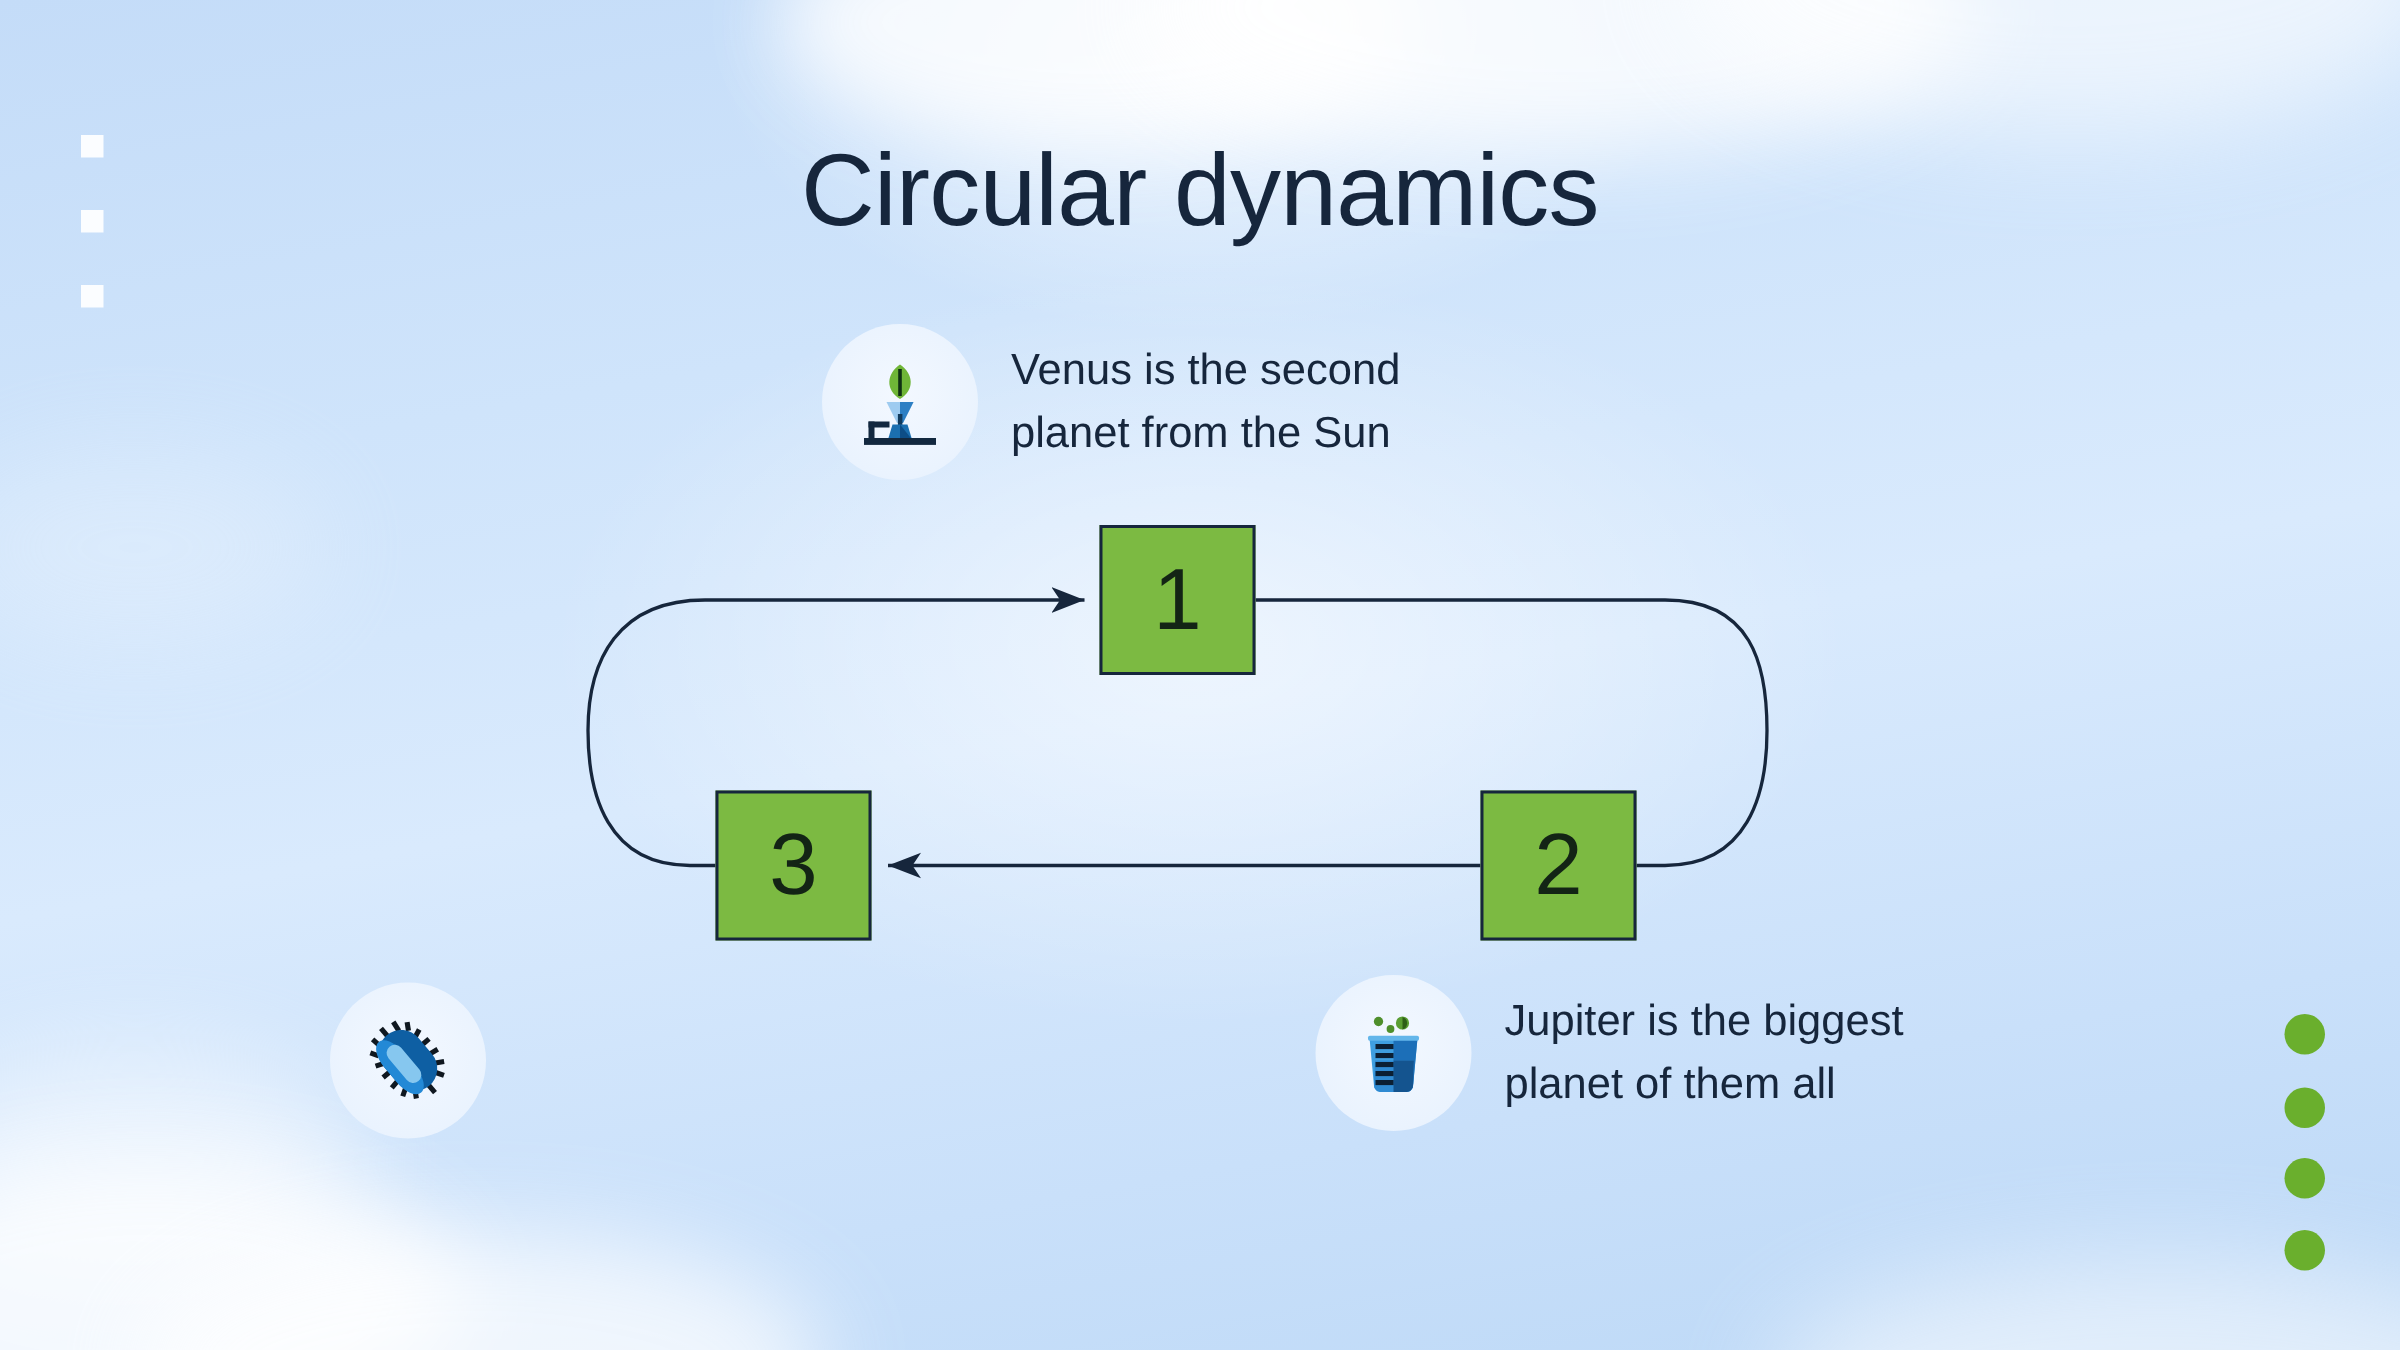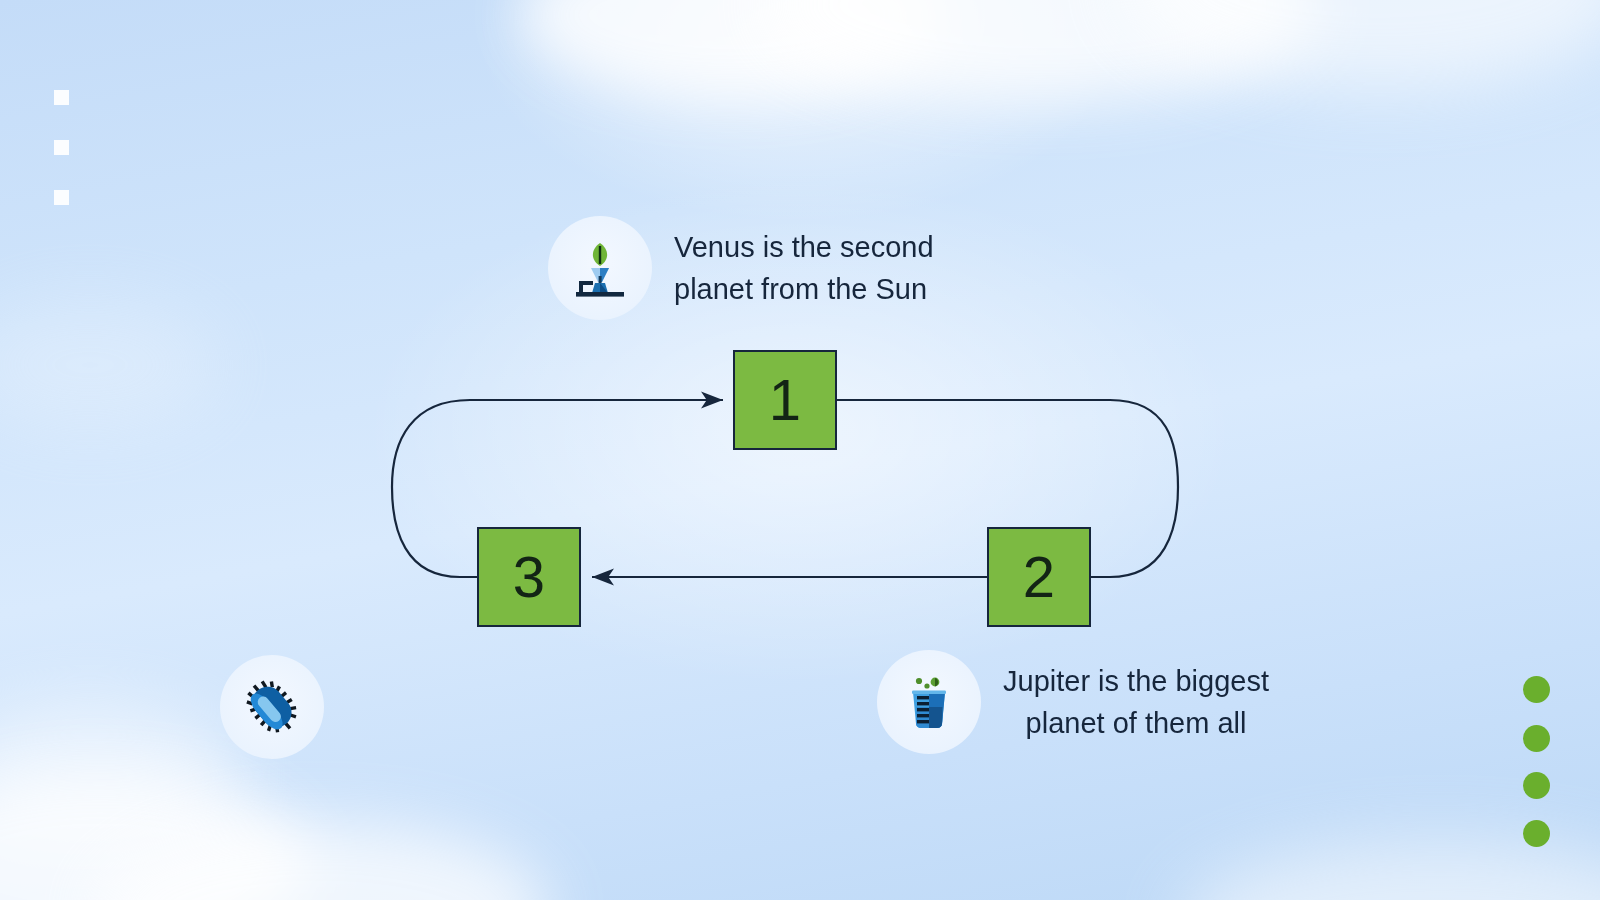--- a/index.html
+++ b/index.html
@@ -111,36 +111,37 @@
     flex: 0 0 auto;
   }
   .callout-text {
     font-size: 29px;
     line-height: 1.45;
     color: #16263c;
     white-space: pre-line;
   }
   #callout-venus   { left: 548px; top: 216px; }
   #callout-mars    { left: 220px; top: 655px; }
-  #callout-jupiter { left: 877px; top: 650px; text-align: center; }
+  #callout-jupiter { left: 877px; top: 650px; }
 </style>
 </head>
 <body>
 
 <div id="slide">
 
   <div class="cloud" id="cloud-top-a"></div>
   <div class="cloud" id="cloud-top-b"></div>
   <div class="cloud" id="cloud-top-c"></div>
   <div class="cloud" id="cloud-mid-l"></div>
   <div class="cloud" id="cloud-bl-c"></div>
   <div class="cloud" id="cloud-bl-a"></div>
   <div class="cloud" id="cloud-bl-b"></div>
   <div class="cloud" id="cloud-br-a"></div>
 
+  <div id="title">Circular dynamics</div>
 
   <div class="deco-square" style="left:54px;  top:90px;"></div>
   <div class="deco-square" style="left:54px;  top:140px;"></div>
   <div class="deco-square" style="left:54px;  top:190px;"></div>
 
   <div class="deco-dot" style="left:1523px; top:676px;"></div>
   <div class="deco-dot" style="left:1523px; top:725px;"></div>
   <div class="deco-dot" style="left:1523px; top:772px;"></div>
   <div class="deco-dot" style="left:1523px; top:820px;"></div>
 

